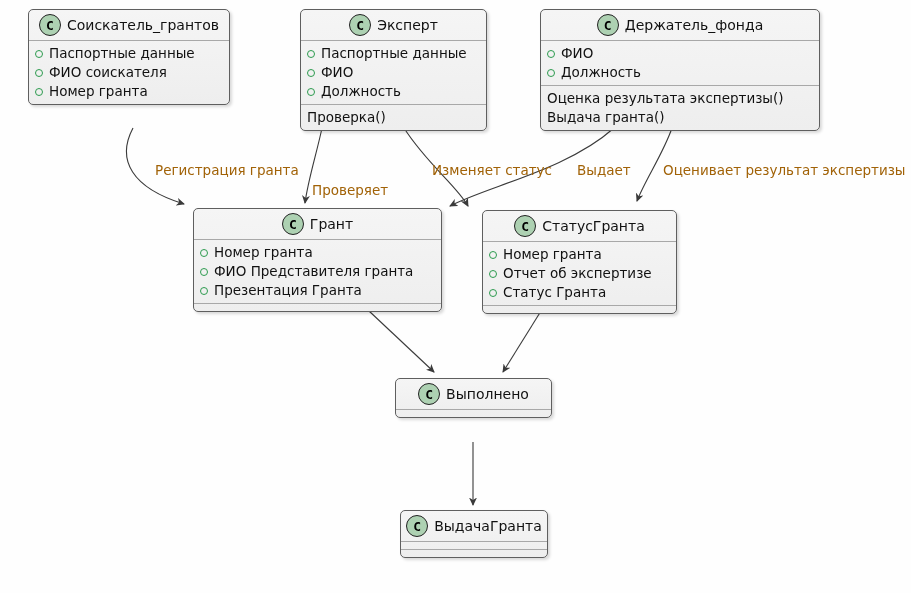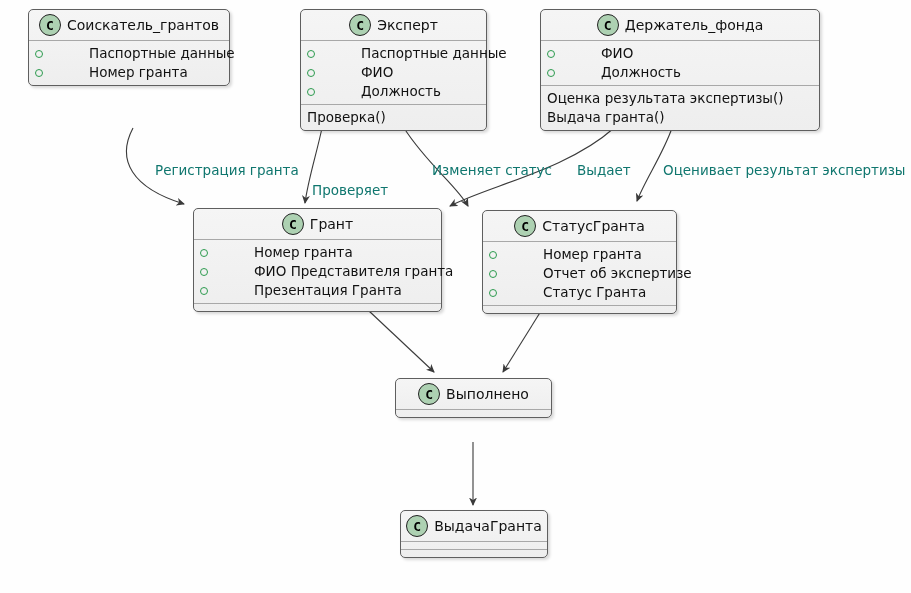--- a/index.html
+++ b/index.html
@@ -19,29 +19,29 @@
     padding:4px 6px;min-height:22px;font-size:14px;white-space:nowrap;
   }
   .c-circle{
     flex:0 0 auto;width:20px;height:20px;border-radius:50%;
     background:#add1b2;border:1px solid #222;
     display:flex;align-items:center;justify-content:center;
     font-family:"DejaVu Sans Mono","Liberation Mono",monospace;
     font-weight:bold;font-size:13px;color:#000;
   }
   .compartment{border-top:1px solid #a8a8a8;padding:3px 6px;box-sizing:border-box;}
-  .row{display:flex;align-items:center;font-size:13.5px;line-height:19px;white-space:nowrap;gap:40px;}
+  .row{display:flex;align-items:center;font-size:13.5px;line-height:19px;white-space:nowrap;}
   .bullet{
     flex:0 0 auto;width:6px;height:6px;border-radius:50%;
     border:1px solid #2d9b4f;background:transparent;margin-right:6px;
   }
   .method-row{font-size:13.5px;line-height:19px;white-space:nowrap;}
   .empty{padding:0;height:8px;}
   .edge-label{
-    position:absolute;font-size:13.5px;line-height:16px;white-space:nowrap;z-index:3;color:#0f766e;
+    position:absolute;font-size:13.5px;line-height:16px;white-space:nowrap;z-index:3;color:#a16207;
   }
   #arrows{position:absolute;left:0;top:0;z-index:1;pointer-events:none;}
 </style>
 </head>
 <body>
 
 <div id="canvas">
 
   <svg id="arrows" width="911" height="593" viewBox="0 0 911 593">
     <defs>
@@ -69,20 +69,24 @@
 
   <div class="cls" style="left:28px;top:9px;width:202px;">
     <div class="cls-title">
       <span class="c-circle">C</span>
       <span>Соискатель_грантов</span>
     </div>
     <div class="compartment">
       <div class="row">
           <span class="bullet"></span>
           <span>Паспортные данные</span>
+        </div>
+      <div class="row">
+          <span class="bullet"></span>
+          <span>ФИО соискателя</span>
         </div>
       <div class="row">
           <span class="bullet"></span>
           <span>Номер гранта</span>
         </div>
     </div>
   </div>
 
   <div class="cls" style="left:300px;top:9px;width:187px;">
     <div class="cls-title">

